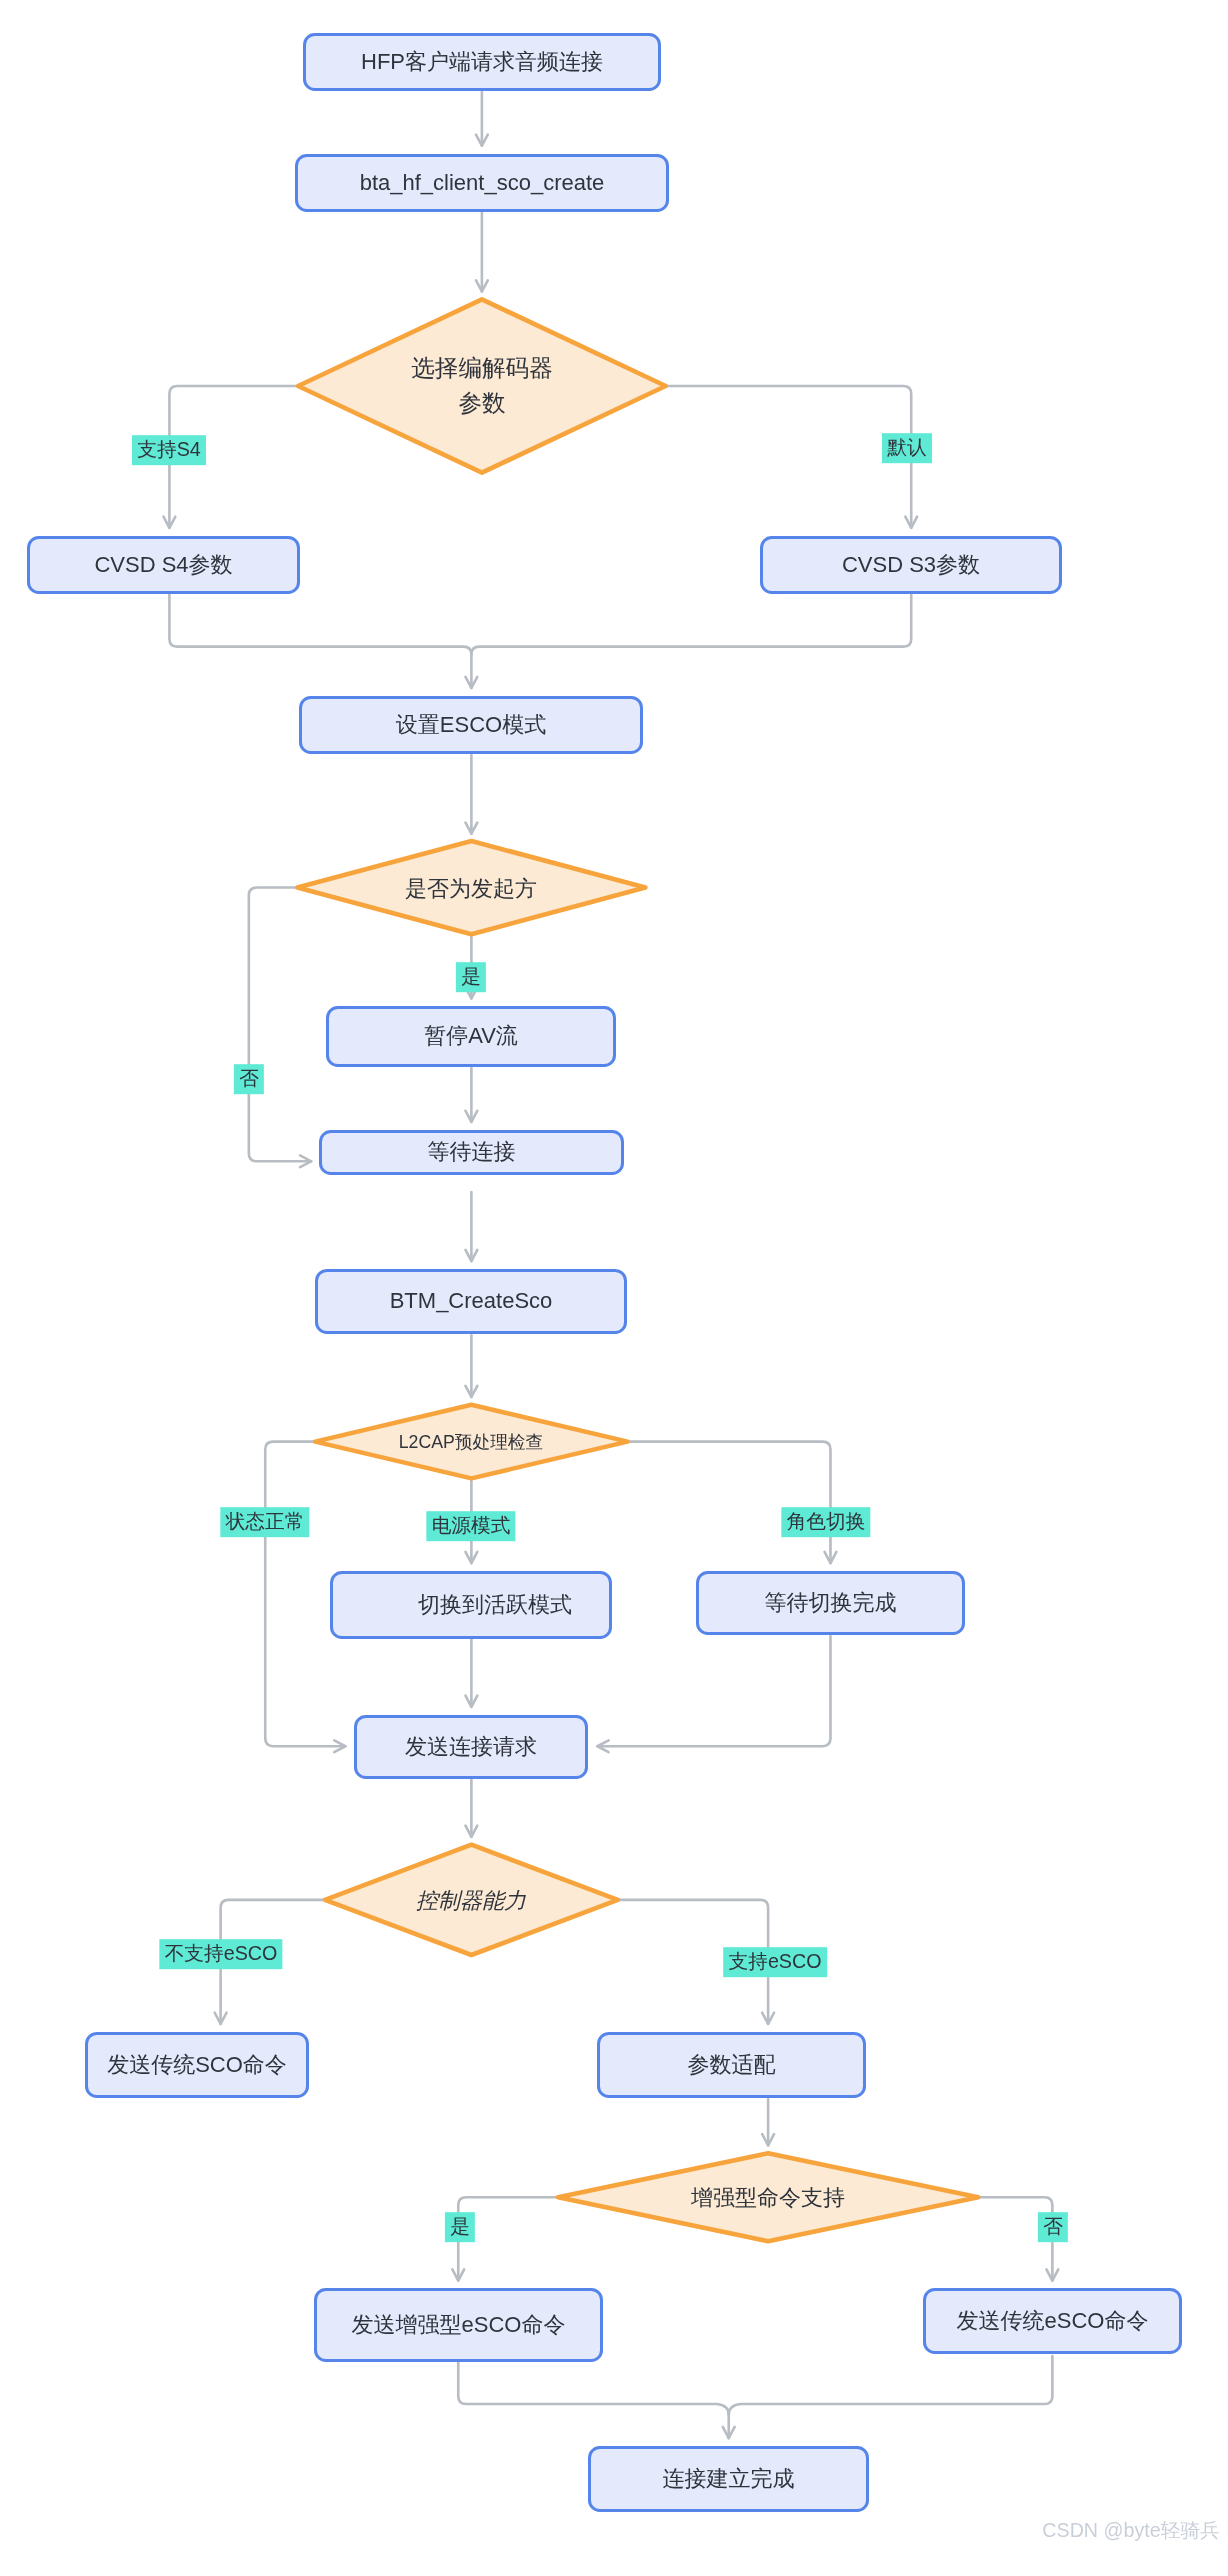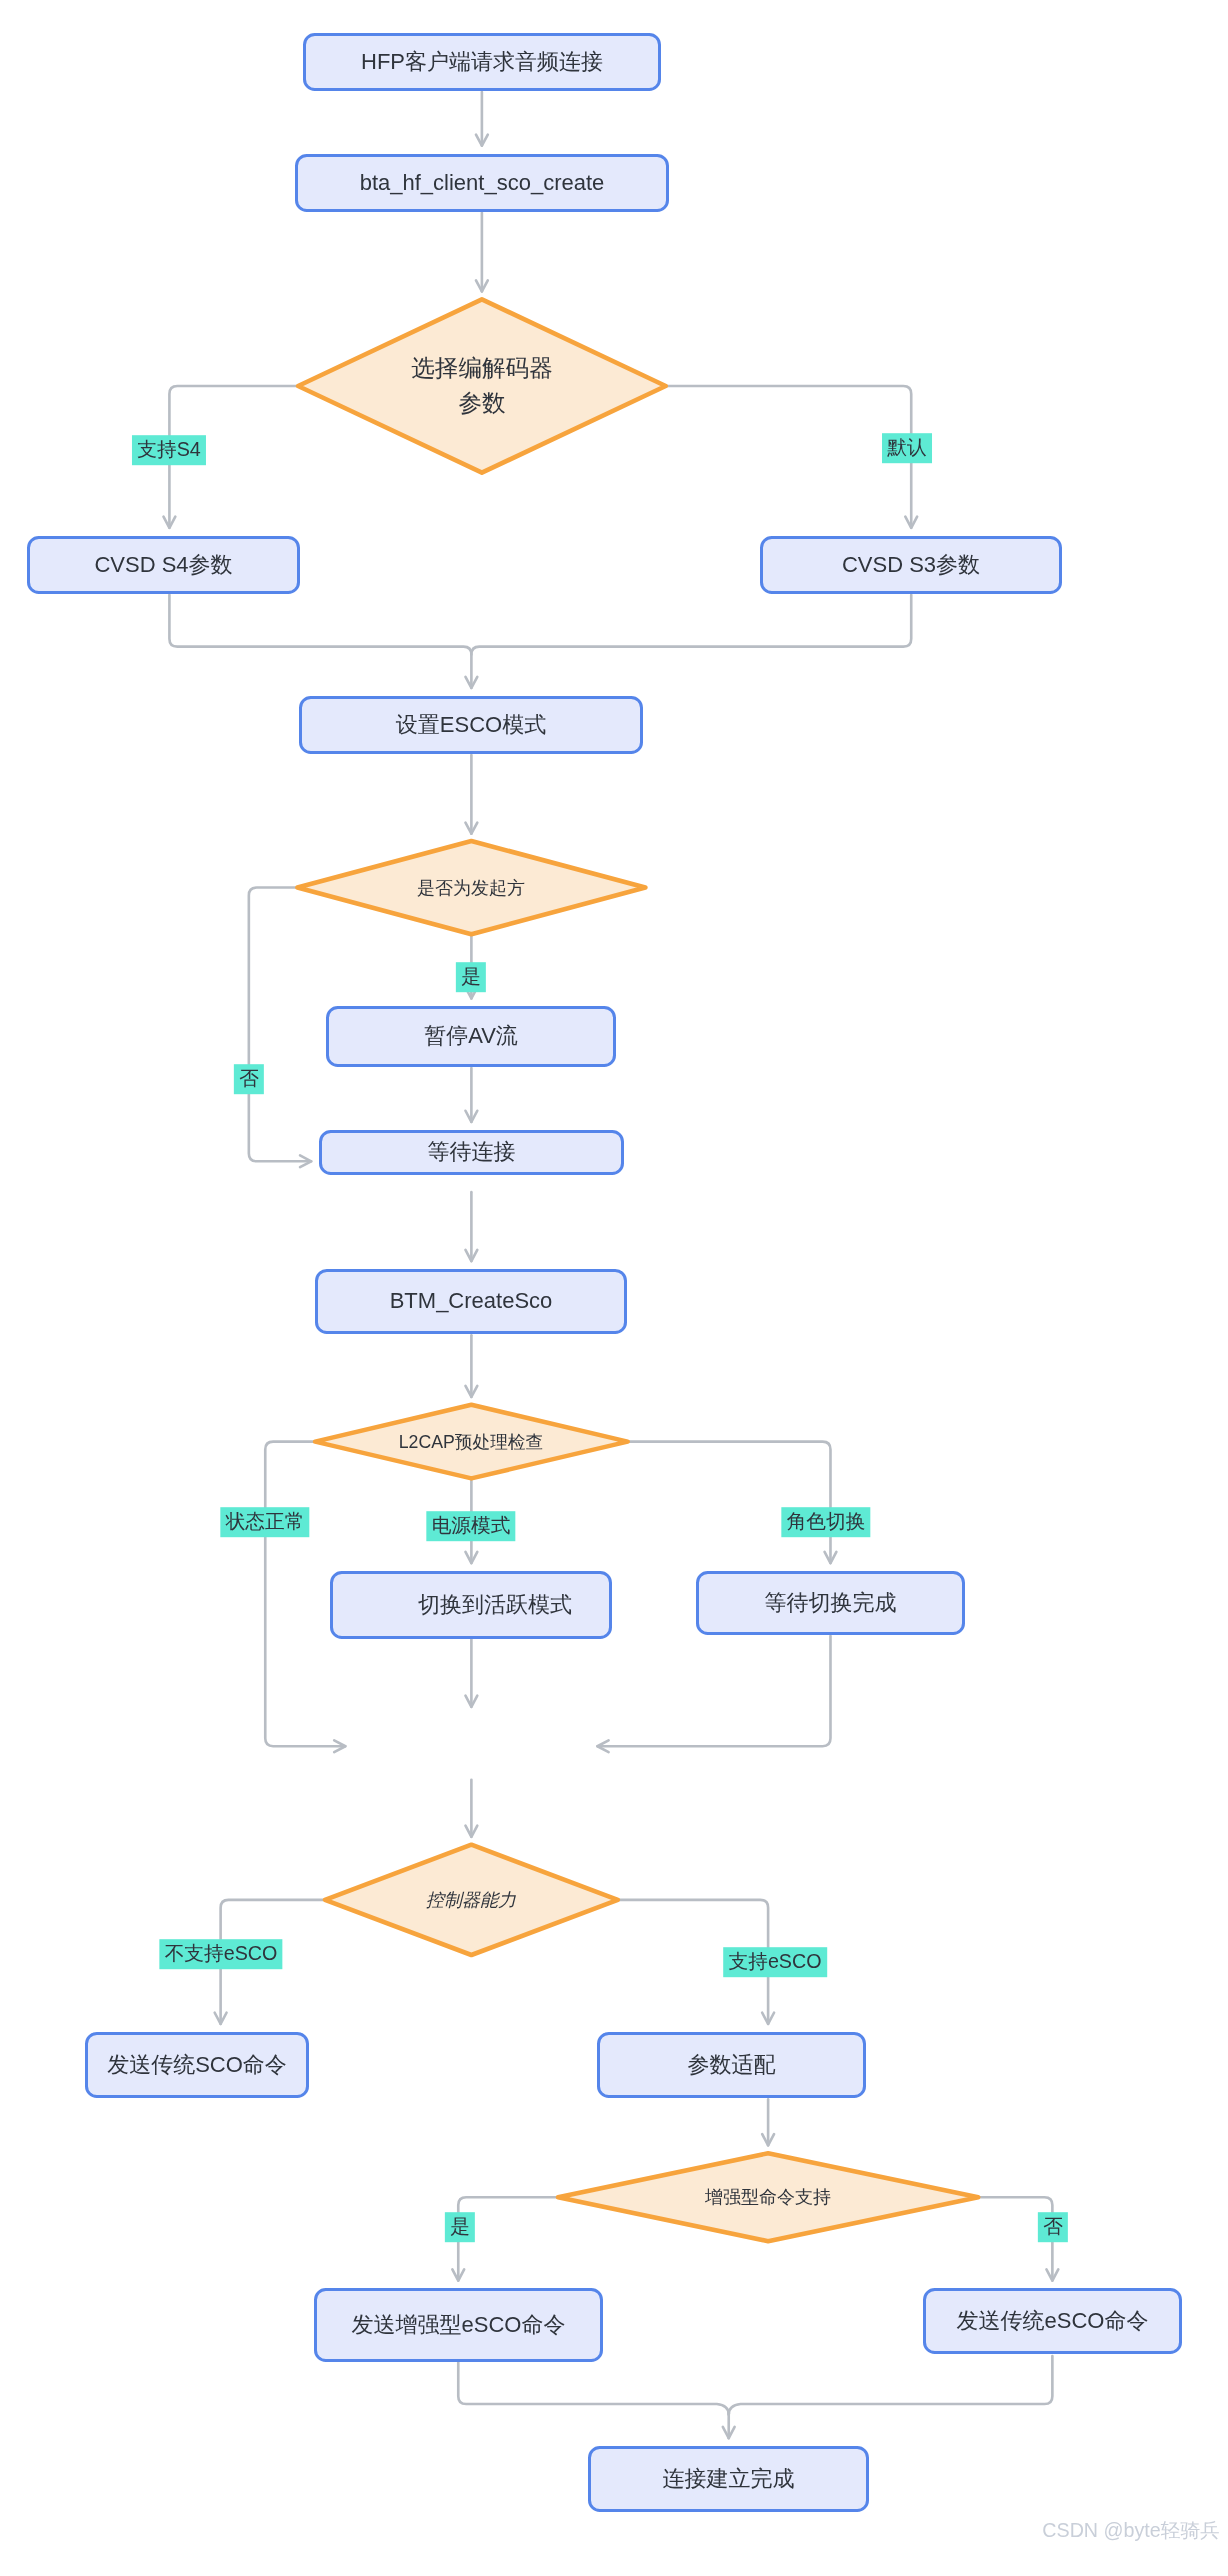--- a/index.html
+++ b/index.html
@@ -17,21 +17,21 @@
   .edge{fill:none;stroke:var(--connector);stroke-width:4;stroke-linecap:round;}
   .diamond{fill:var(--decision-fill);stroke:var(--decision-border);stroke-width:7;stroke-linejoin:round;}
   .node{
     position:absolute; box-sizing:border-box;
     background:var(--process-fill); border:3.3px solid var(--process-border);
     border-radius:11.8px; display:flex; align-items:center; justify-content:center;
     font-size:22px; text-align:center; line-height:1.2;
   }
   .dlabel{
     position:absolute; transform:translate(-50%,-50%); text-align:center;
-    font-size:18px; line-height:1.5; white-space:nowrap;
+    font-size:22px; line-height:1.5; white-space:nowrap;
   }
   .elabel{
     position:absolute; transform:translate(-50%,-50%); white-space:nowrap;
     font-size:19.7px; background:#5eead4; padding:1.3px 5.3px;
   }
   .watermark{
     position:absolute; right:9.2px; top:2517px; font-size:19.7px;
     color:var(--watermark); white-space:nowrap;
   }
   
@@ -139,20 +139,23 @@
     </div>
   <div class="node" id="n-btm-create">
       <span>BTM_CreateSco</span>
     </div>
   <div class="node" id="n-switch-active">
       <span>切换到活跃模式</span>
     </div>
   <div class="node" id="n-wait-switch">
       <span>等待切换完成</span>
     </div>
+  <div class="node" id="n-send-req">
+      <span>发送连接请求</span>
+    </div>
   <div class="node" id="n-send-sco">
       <span>发送传统SCO命令</span>
     </div>
   <div class="node" id="n-param-adapt">
       <span>参数适配</span>
     </div>
   <div class="node" id="n-send-enh">
       <span>发送增强型eSCO命令</span>
     </div>
   <div class="node" id="n-send-legacy-esco">

